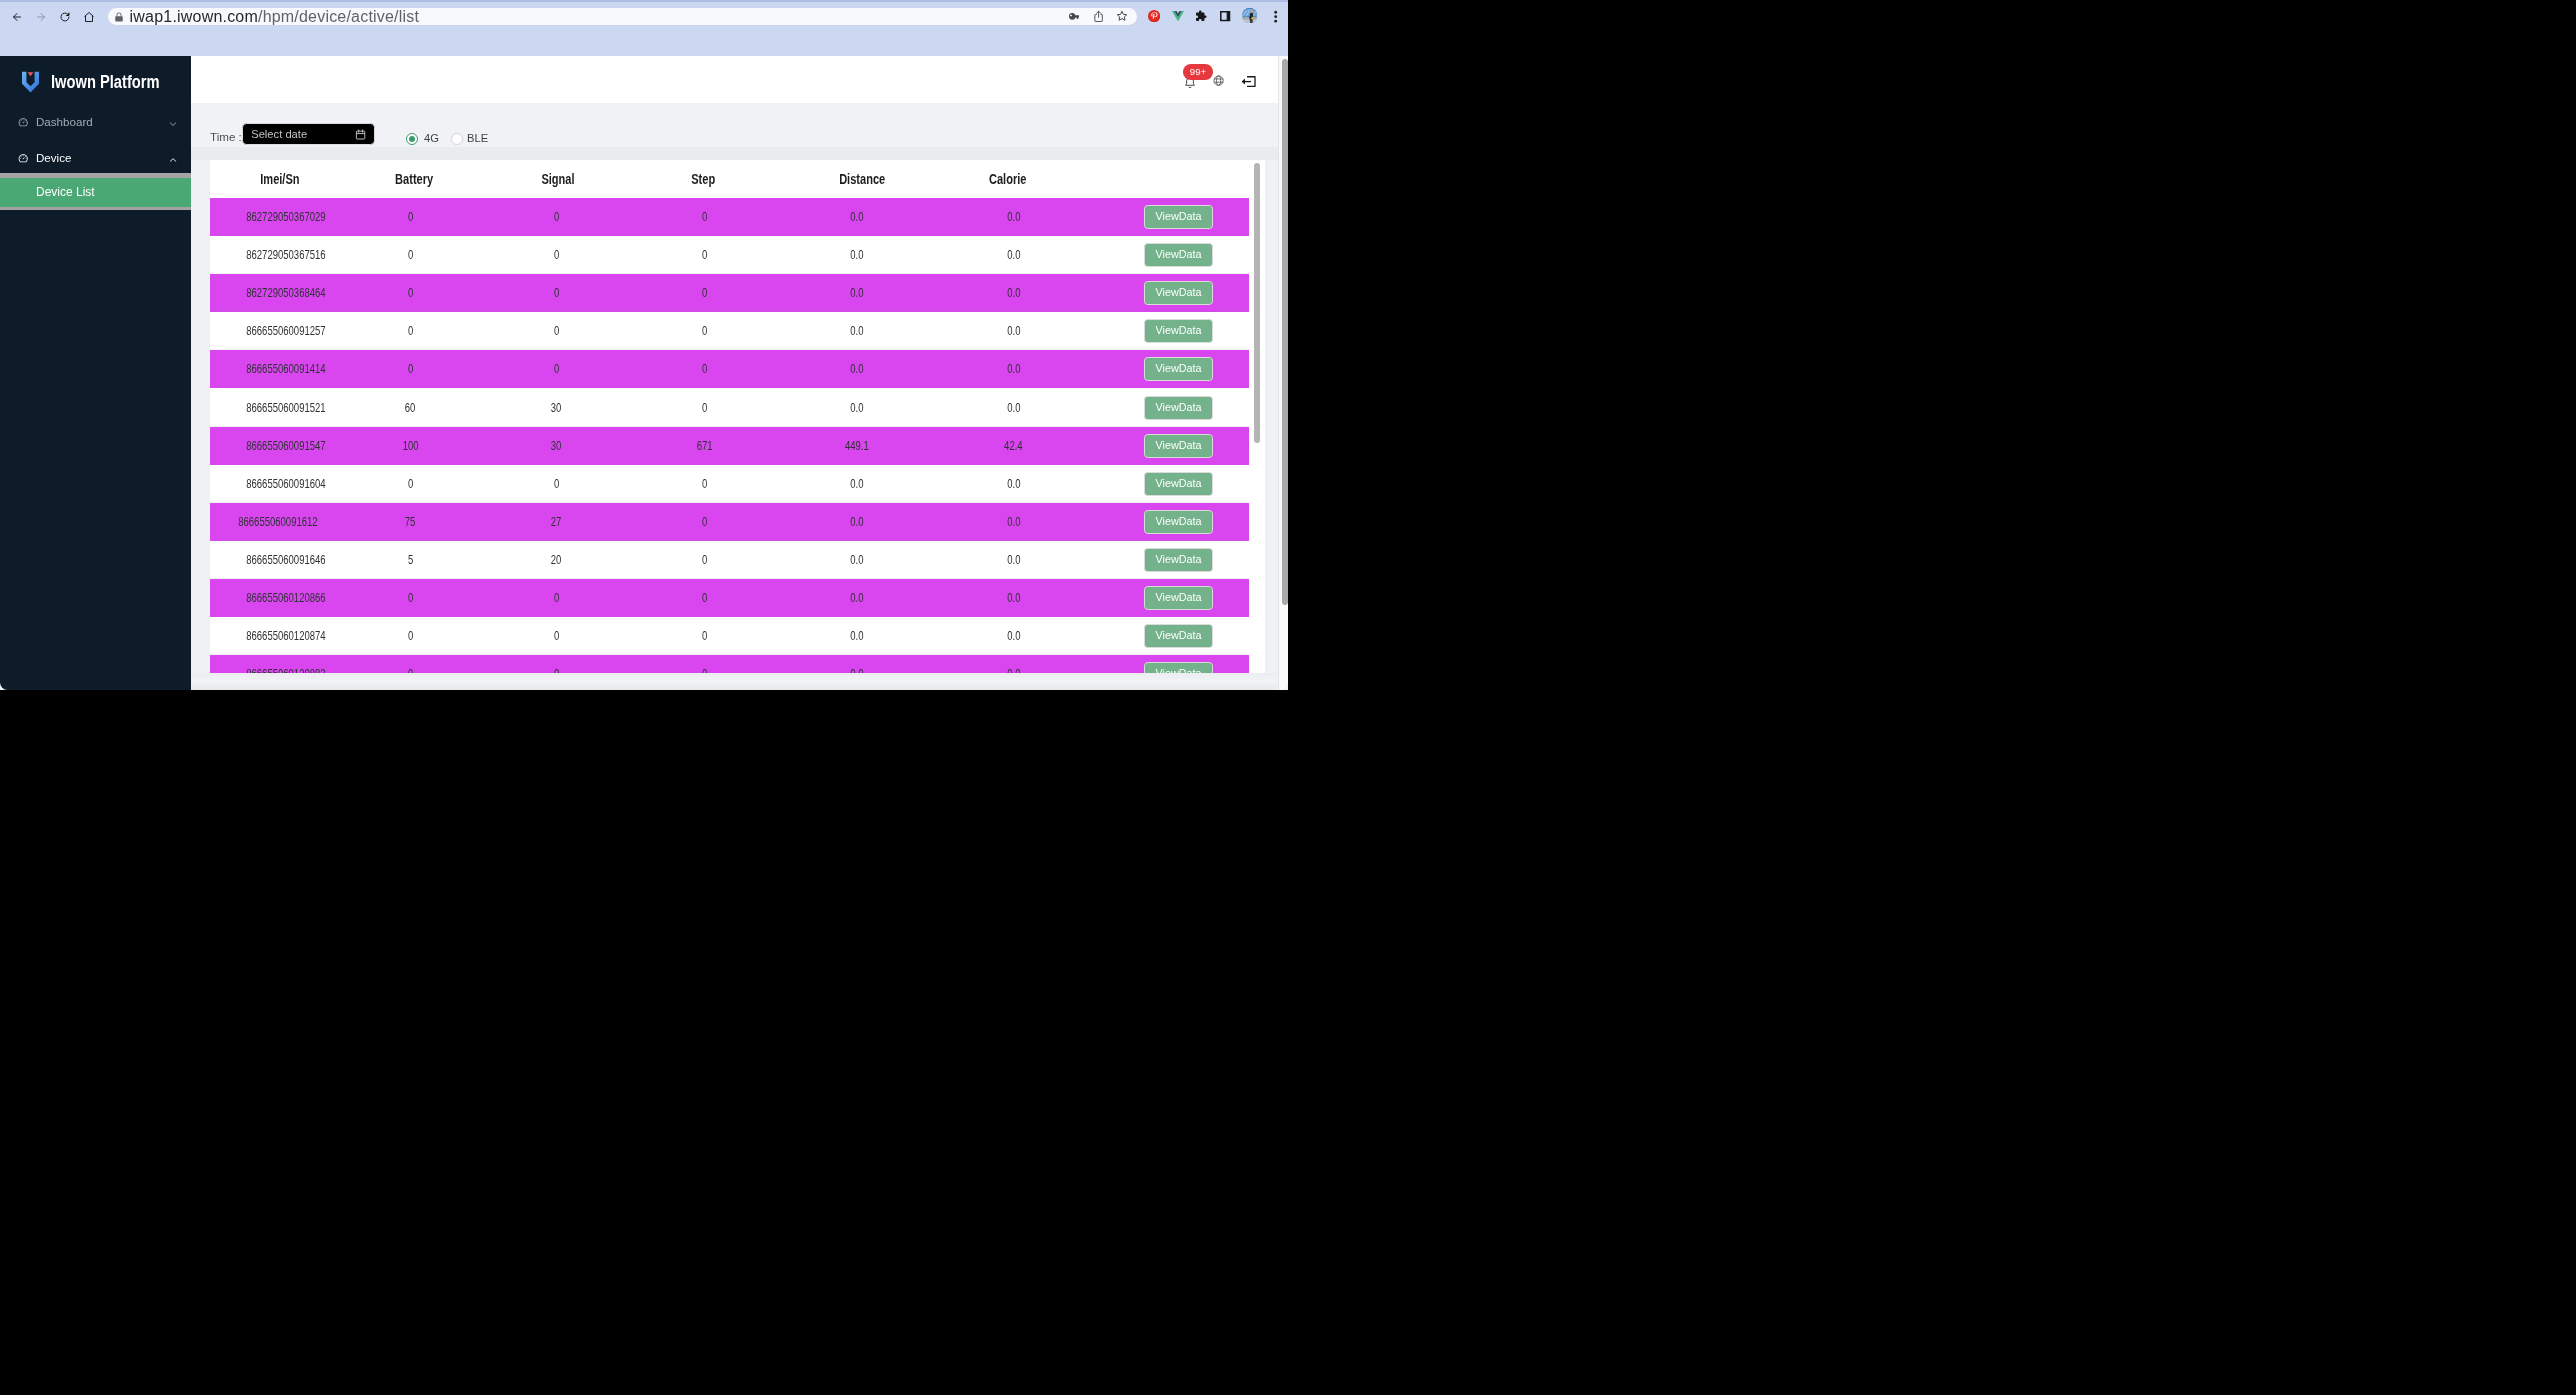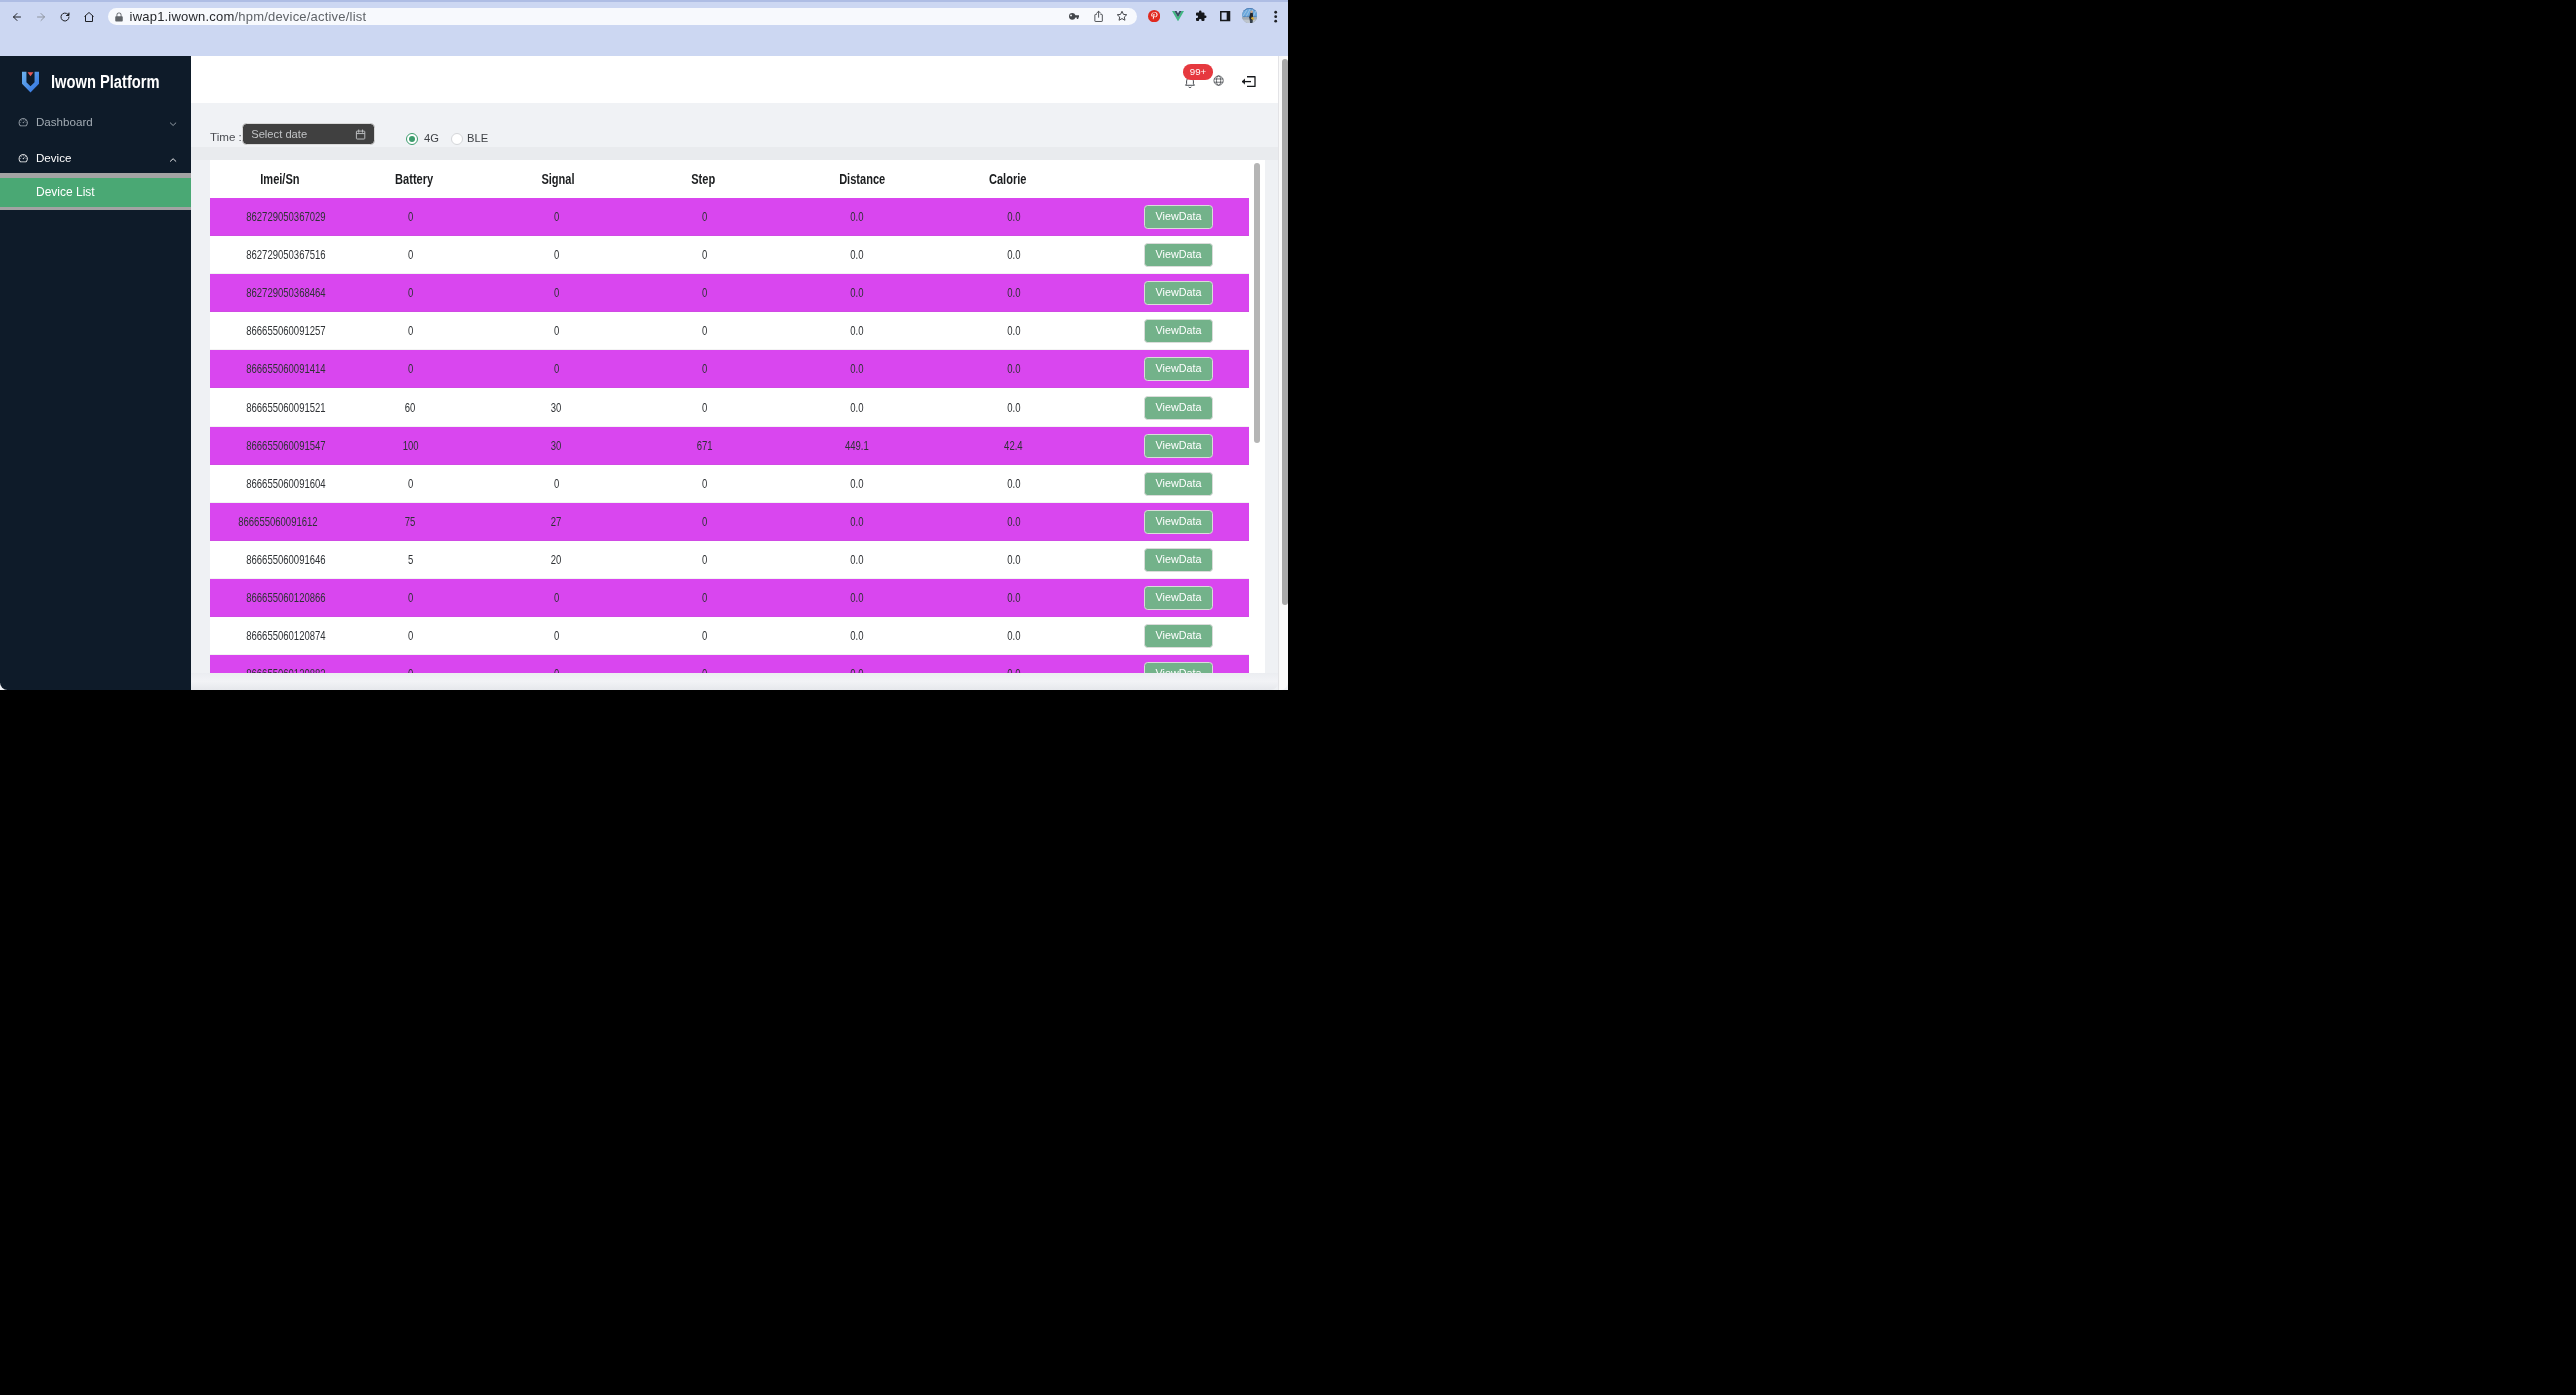--- a/index.html
+++ b/index.html
@@ -5,21 +5,21 @@
   * { margin:0; padding:0; box-sizing:border-box; }
   html,body { width:1288px; height:698px; overflow:hidden; }
   body { font-family:"Liberation Sans", sans-serif; position:relative; background:#000; }
   .abs { position:absolute; }
 
   
   #chrome { position:absolute; left:0; top:0; width:1288px; height:56px; background:#ccd7f2; box-shadow:0 0.7px 0 rgba(150,160,190,0.55); }
   #chrome .topline { position:absolute; left:0; top:0; width:100%; height:1.5px; background:#aebde4; }
   .tbtn { position:absolute; top:10.8px; width:12px; height:12px; }
   #urlbar { position:absolute; left:108px; top:7.8px; width:1029px; height:17px; border-radius:8.6px; background:#f7f9fd; }
-  #urltext { position:absolute; left:21.6px; top:0; height:15px; line-height:17px; font-size:13px; letter-spacing:0.2px; color:#26282c; white-space:nowrap; }
+  #urltext { position:absolute; left:21.6px; top:0; height:15px; line-height:17px; font-size:16px; letter-spacing:0.2px; color:#26282c; white-space:nowrap; }
   #urltext .path { color:#5f6368; }
   #bookmarks { position:absolute; left:0; top:34px; width:100%; height:23px; }
   #bmtext { position:absolute; left:28px; top:4.5px; font-size:9.7px; color:#2d2f33; }
 
   
   #app { position:absolute; left:0; top:56px; width:1288px; height:634px; background:#eff1f4; }
   #sider { position:absolute; left:0; top:0; width:191px; height:634px; background:#0e1b29; border-bottom-left-radius:7.5px; }
   .mitem { position:absolute; left:0; width:191px; height:30px; line-height:30px; font-size:11.6px; }
   .mitem .mic { position:absolute; left:18.3px; top:9.7px; }
   .mitem .mlabel { position:absolute; left:36px; top:0; }
@@ -29,21 +29,21 @@
   #devlist span { margin-left:36px; }
 
   
   #header { position:absolute; left:191px; top:0; width:1087px; height:47px; background:#fff; }
   #badge { position:absolute; left:1183px; top:8.2px; width:30px; height:15.7px; background:#e6393f; border-radius:7.8px; color:#fff; font-size:9.7px; text-align:center; line-height:15.7px; }
 
   
   #filter { position:absolute; left:191px; top:47px; width:1087px; height:44px; background:#f0f2f5; }
   #band { position:absolute; left:191px; top:91px; width:1087px; height:13.4px; background:#e9ebee; }
   #timelabel { position:absolute; left:210px; top:74px; font-size:11.6px; color:#4b4d52; }
-  #dateinput { position:absolute; left:242px; top:67px; width:133px; height:22.4px; background:#404040; border:0.7px solid #d9d9d9; border-radius:4.5px; }
+  #dateinput { position:absolute; left:242px; top:67px; width:133px; height:22.4px; background:#000000; border:0.7px solid #d9d9d9; border-radius:4.5px; }
   #dateinput .ph { position:absolute; left:8.2px; top:0; line-height:21.6px; font-size:11.2px; color:#c2c4c6; }
   .radio { position:absolute; top:77px; width:12px; height:12px; border-radius:50%; background:#fff; }
   #r1 { left:406px; border:1.1px solid #3d9c6d; }
   #r1:after { content:""; position:absolute; left:1.9px; top:1.9px; width:6px; height:6px; border-radius:50%; background:#3d9c6d; }
   #r2 { left:451px; border:0.7px solid #d4d6d9; }
   .rlabel { position:absolute; top:76px; font-size:11.2px; color:#3e4145; }
 
   
   #tablewrap { position:absolute; left:210px; top:104px; width:1055px; height:513px; background:#fff; overflow:hidden; }
   #thead { position:absolute; left:0; top:0; width:1039px; height:38px; color:#1b1d1f; }

